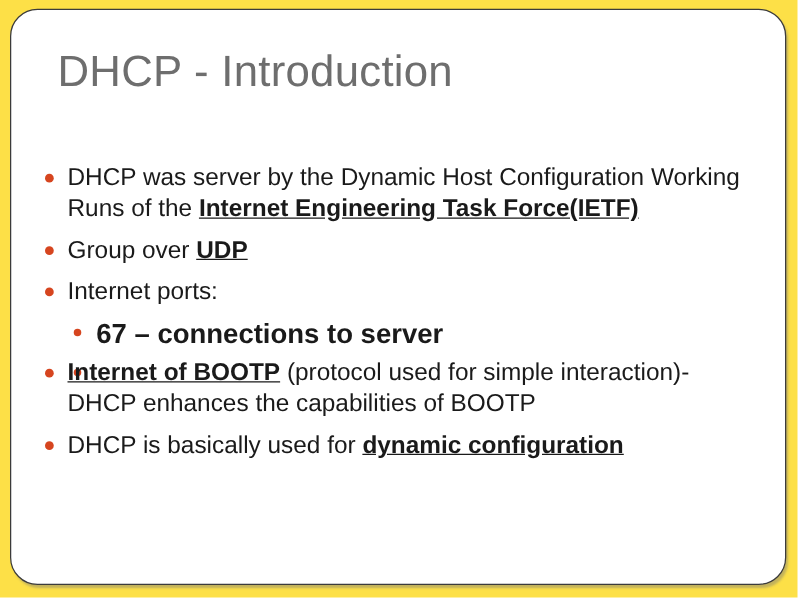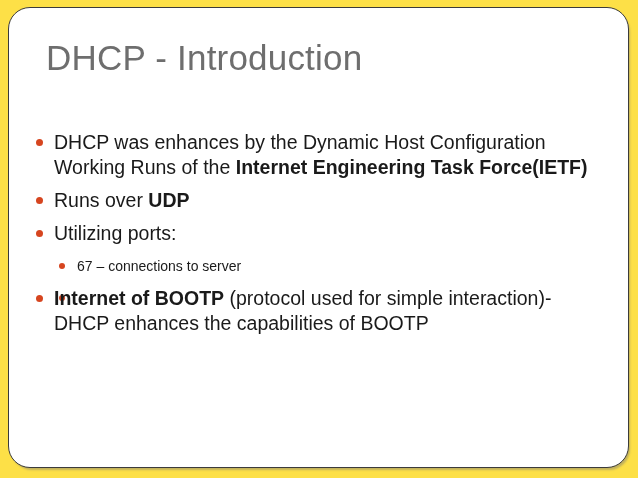--- a/index.html
+++ b/index.html
@@ -77,74 +77,78 @@
   .sub-list {
     margin: 0;
     padding: 0;
   }
   .sub-row {
     position: relative;
     display: block;
     padding-left: 18px;
     margin-left: 23px;
     margin-bottom: 7px;
-    font-size: 14px;
+    font-size: 22px;
     line-height: 25px;
     color: #1a1a1a;
-    font-weight: normal;
+    font-weight: bold;
   }
   .sub-row .dot-sm {
     position: absolute;
     left: 0;
     top: 9px;
     width: 6px;
     height: 6px;
     border-radius: 50%;
     background: #d6451f;
   }
 
-  b, .bold { font-weight: bold; }
+  b, .bold { font-weight: bold; text-decoration: underline; }
 </style>
 </head>
 <body>
 
 <div id="slide">
 
   <div class="slide-frame"></div>
 
   <div class="slide-title">DHCP - Introduction</div>
 
   <div class="body-list">
 
     <div class="bullet-row">
       <span class="dot"></span>
-      <span>DHCP was enhances by the Dynamic Host Configuration</span>
+      <span>DHCP was server by the Dynamic Host Configuration</span>
       <span>Working Runs of the </span><b>Internet Engineering Task Force(IETF)</b>
     </div>
 
     <div class="bullet-row">
       <span class="dot"></span>
-      <span>Runs over </span><b>UDP</b>
+      <span>Group over </span><b>UDP</b>
     </div>
 
     <div class="bullet-row">
       <span class="dot"></span>
-      <span>Utilizing ports:</span>
+      <span>Internet ports:</span>
     </div>
     <div class="sub-list">
       <div class="sub-row">
         <span class="dot-sm"></span>
         <span>67 – connections to server</span>
       </div>
       <div class="sub-row">
         <span class="dot-sm"></span>
       </div>
     </div>
 
     <div class="bullet-row">
       <span class="dot"></span>
       <b>Internet of BOOTP</b><span> (protocol used for simple interaction)- DHCP enhances the capabilities of BOOTP</span>
     </div>
 
+    <div class="bullet-row">
+      <span class="dot"></span>
+      <span>DHCP is basically used for </span><b>dynamic configuration</b>
+    </div>
 
 
   </div>
 </div>
 
 </body></html>

